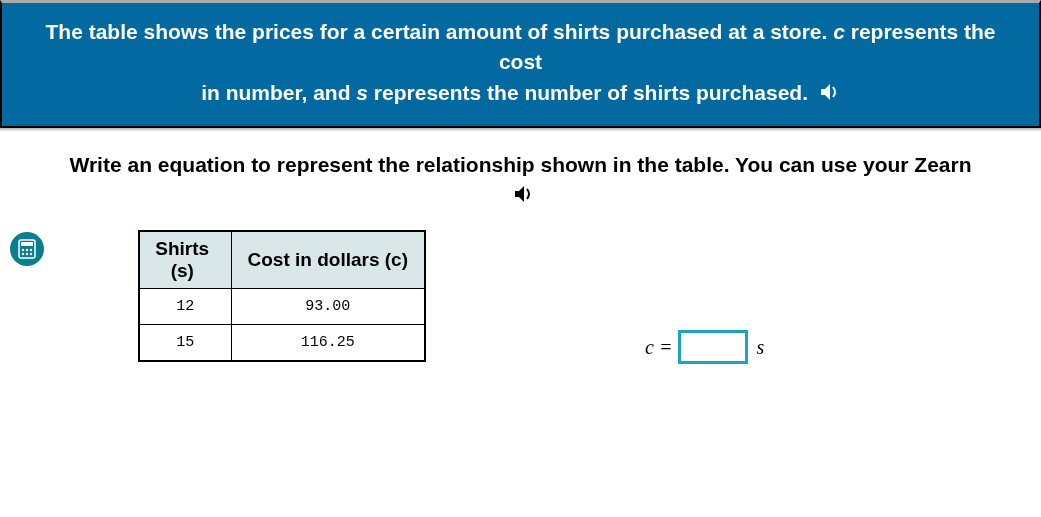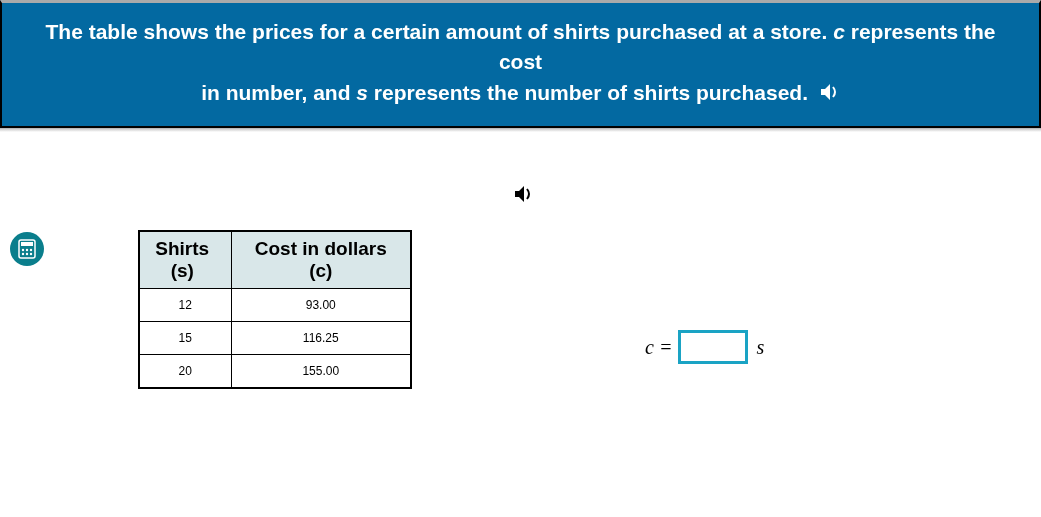--- a/index.html
+++ b/index.html
@@ -68,26 +68,27 @@
   table.data th {
     background: #d9e7e9;
     border: 1.5px solid #000;
     font-weight: 700;
     font-size: 19px;
     padding: 6px 12px;
     text-align: center;
   }
   table.data td {
     border: 1.5px solid #000;
-    font-size: 12px;
+    font-size: 15px;
     padding: 9px 16px;
     text-align: center;
+    font-family: Liberation Mono, monospace;
   }
   table.data th:first-child { width: 92px; padding-left: 6px; }
-  table.data th:last-child { width: 180px; }
+  table.data th:last-child { width: 194px; }
   .equation-area {
     position: absolute;
     left: 645px;
     top: 330px;
     display: flex;
     align-items: center;
     font-size: 20px;
     font-style: italic;
     font-family: "Times New Roman", serif;
   }
@@ -113,21 +114,21 @@
     <svg width="20" height="18" viewBox="0 0 20 18">
         <path d="M1 6 L5 6 L10 1 L10 17 L5 12 L1 12 Z" fill="#fff"></path>
         <path d="M13 4 Q17 9 13 14" stroke="#fff" stroke-width="2" fill="none"></path>
       </svg>
   </span>
 </div>
 
 <div class="divider"></div>
 
 <div class="prompt-text">
-  <br>
+  <span>Write an equation to represent the relationship shown in the table. You can use your Zearn</span><br>
   <span class="speaker-icon dark-speaker">
     <svg width="20" height="18" viewBox="0 0 20 18">
         <path d="M1 6 L5 6 L10 1 L10 17 L5 12 L1 12 Z" fill="#000"></path>
         <path d="M13 4 Q17 9 13 14" stroke="#000" stroke-width="2" fill="none"></path>
       </svg>
   </span>
 </div>
 
 <div class="content-row">
   <div class="calc-btn">
@@ -153,24 +154,20 @@
       </thead>
       <tbody>
         <tr>
           <td>12</td>
           <td>93.00</td>
         </tr>
         <tr>
           <td>15</td>
           <td>116.25</td>
         </tr>
-        <tr>
-          <td>20</td>
-          <td>155.00</td>
-        </tr>
       </tbody>
     </table>
   </div>
 </div>
 
 <div class="equation-area">
   <span class="eq-lhs">c =</span>
   <input class="eq-input" type="text" value="" style="">
   <span class="eq-rhs">s</span>
 </div>

